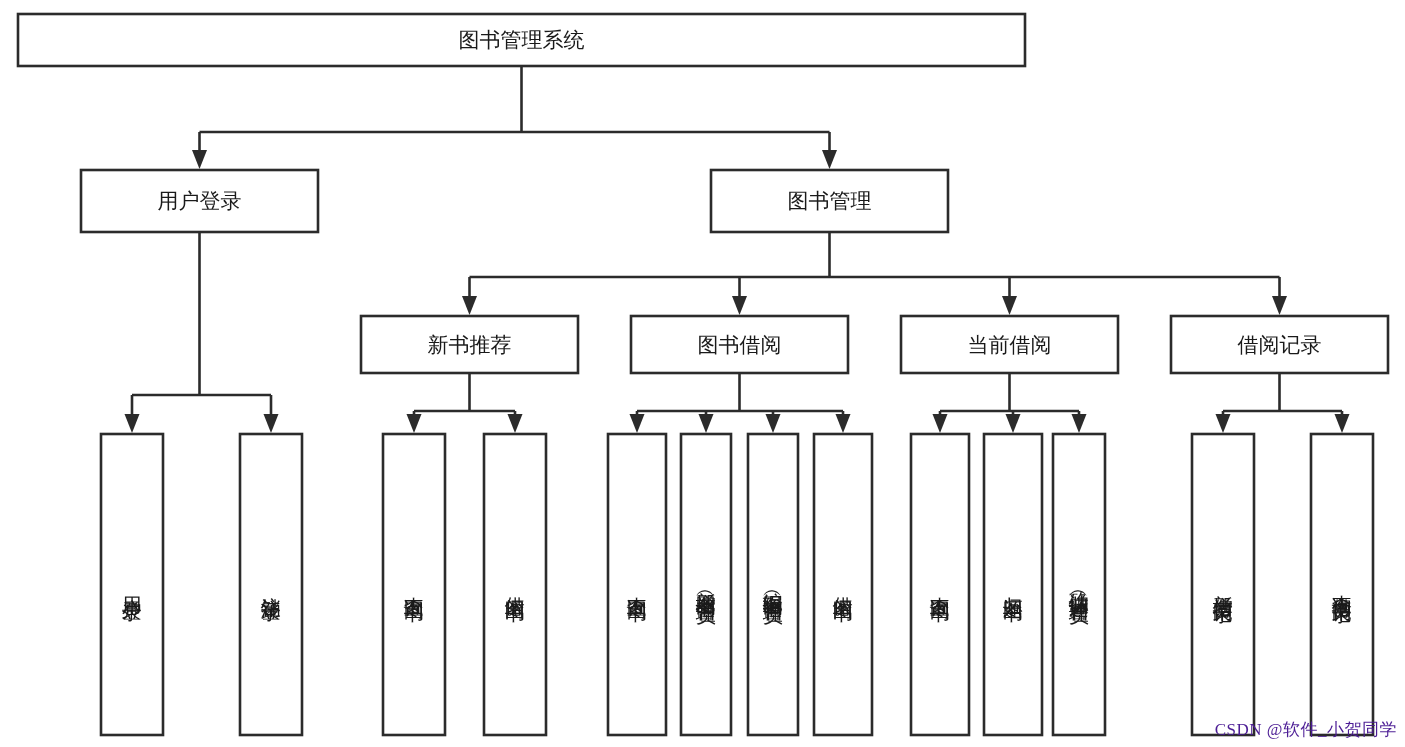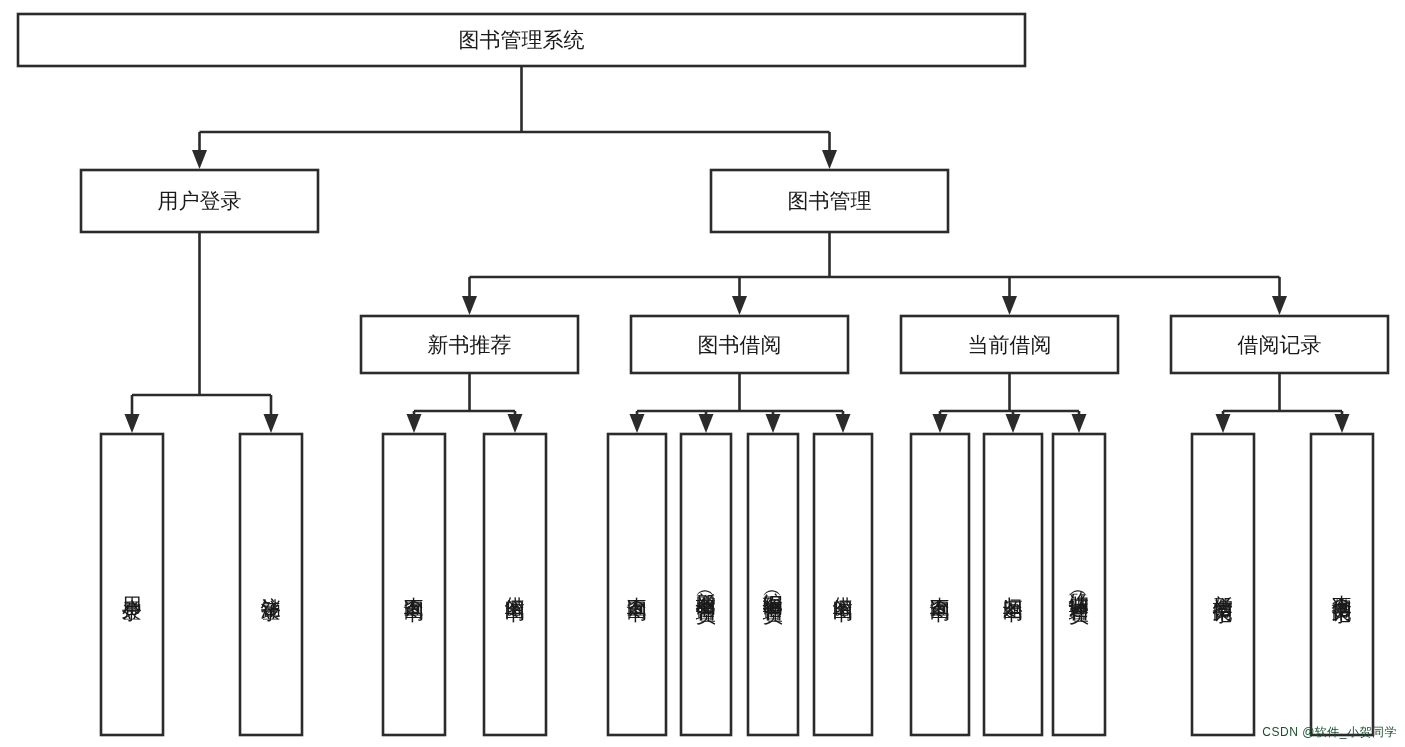--- a/index.html
+++ b/index.html
@@ -61,23 +61,23 @@
     line-height: 1.12;
     letter-spacing: 2px;
     color: #1a1a1a;
     white-space: nowrap;
     pointer-events: none;
   }
   .watermark {
     position: absolute;
     right: 8px;
     bottom: 6px;
-    font-family: Liberation Sans, sans-serif;
-    font-size: 12px;
-    color: #14532d;
+    font-family: Liberation Serif, serif;
+    font-size: 17px;
+    color: #4c1d95;
     letter-spacing: 0.5px;
     white-space: nowrap;
   }
 </style>
 </head>
 <body>
 
 <div id="diagram-root">
 
   <svg id="diagram-canvas" viewBox="0 0 1405 747">

